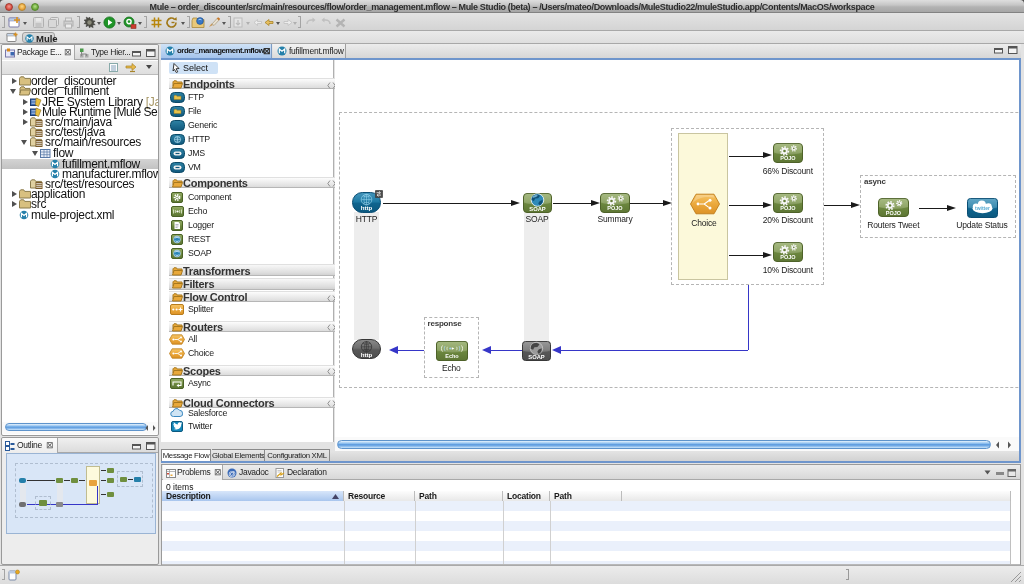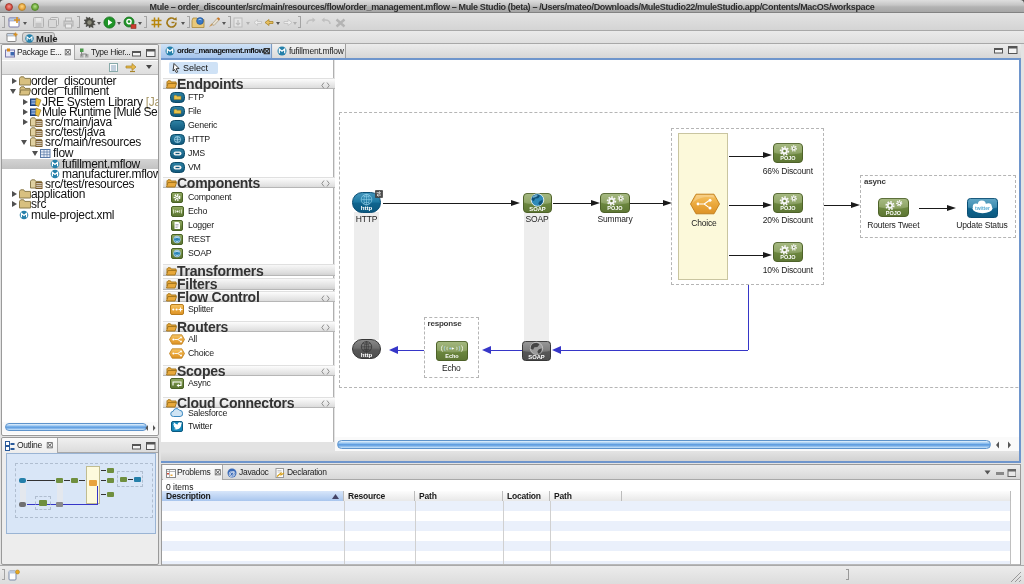--- a/index.html
+++ b/index.html
@@ -32,23 +32,23 @@
 .vtabs{position:absolute;left:0;top:0;right:0;height:15px;background:linear-gradient(#f2f2f2,#d8d8d8);border-bottom:1px solid #a8a8a8;border-radius:2px 2px 0 0}
 .vtab{position:absolute;top:0;height:15px;font-size:8.5px;color:#222;line-height:15px;white-space:nowrap;letter-spacing:-0.3px}
 .vtab.act{background:linear-gradient(#fdfdfd,#ececec);border-right:1px solid #a8a8a8;font-weight:400}
 .minmax{position:absolute;top:3px;width:24px;height:9px}
 
 .trow{position:absolute;left:0;width:100%;height:10px;font-size:12px;color:#111;white-space:nowrap;letter-spacing:-0.3px}
 .tw{position:absolute;width:0;height:0}
 .twc{border-left:5px solid #505050;border-top:3.5px solid transparent;border-bottom:3.5px solid transparent}
 .twe{border-top:5px solid #505050;border-left:3.5px solid transparent;border-right:3.5px solid transparent}
 .tlabel{position:absolute;top:0;line-height:10px}
-.phead{position:absolute;left:2px;width:172px;height:11px;
+.phead{position:absolute;left:8px;width:172px;height:11px;
  background:linear-gradient(#fcfcfc,#e6e6e6 70%,#dcdcdc);border-top:1px solid #e0e0e0;border-bottom:1px solid #b6b6b6;
- font-size:14px;font-weight:700;color:#333;line-height:11px;letter-spacing:-0.25px}
+ font-size:11px;font-weight:700;color:#333;line-height:11px;letter-spacing:-0.25px}
 .phead .pfold{position:absolute;left:3px;top:1px}
 .phead .ptxt{position:absolute;left:14px;top:0}
 .phead .pin{position:absolute;right:5px;top:2px;font-size:8px;color:#888;line-height:8px}
 .pitem{position:absolute;left:0;width:172px;height:13px;font-size:8.8px;color:#1a1a1a;line-height:13px;letter-spacing:-0.25px}
 .pitem .picon{position:absolute;left:9px;top:1px}
 .pitem .ptx{position:absolute;left:27px;top:0}
 
 #canvas{position:absolute;left:335px;top:60px;width:684px;height:377px;background:#fff;overflow:hidden}
 .dash{position:absolute;border:1px dashed #b5b5b5}
 .lane{position:absolute;width:27px;background:#ededed}
@@ -869,20 +869,25 @@
 
   <div style="position:absolute;left:174px;top:393px;width:684px;height:14px;background:#fafafa">
     <div class="aquapill" style="left:2px;top:3px;width:654px;height:9px"></div>
     <svg style="position:absolute;left:660px;top:4px" width="22" height="8">
           <path d="M4 0.5L1 4l3 3.5z" fill="#555"></path>
           <path d="M13 0.5L16 4l-3 3.5z" fill="#555"></path>
         </svg>
   </div>
 
   <div style="position:absolute;left:0;top:407px;width:860px;height:10px;background:linear-gradient(#e4e4e4,#d2d2d2)"></div>
+  <div style="position:absolute;left:0;top:405px;width:860px;height:12px">
+    <div class="btab act" style="left:0;width:50px;border:1px solid #8a8a8a;border-bottom:none">Message Flow</div>
+    <div class="btab" style="left:51px;width:53px;border:1px solid #8a8a8a;border-bottom:none;border-left:none">Global Elements</div>
+    <div class="btab" style="left:104px;width:65px;border:1px solid #8a8a8a;border-bottom:none;border-left:none">Configuration XML</div>
+  </div>
   <div style="position:absolute;left:0;top:417px;width:860px;height:2px;background:#6e95cc"></div>
   <div style="position:absolute;left:858px;top:14px;width:2px;height:405px;background:#6e95cc"></div>
 </div>
 
 <div id="problemsarea" style="position:absolute;left:161px;top:464px;width:860px;height:101px;background:#fff;border:1px solid #9a9a9a">
   <div style="position:absolute;left:0;top:0;width:858px;height:15px;background:linear-gradient(#ececec,#d8d8d8);border-bottom:1px solid #a8a8a8">
     <div class="vtab act" style="left:1px;width:60px">
       <svg style="position:absolute;left:3px;top:2.5px" width="10" height="10">
             <rect x="0.5" y="1.5" width="9" height="8" fill="#fdfdfd" stroke="#888"></rect>
             <path d="M0.5 3.5h9M3.5 1.5v8" stroke="#999" stroke-width="0.7"></path>

